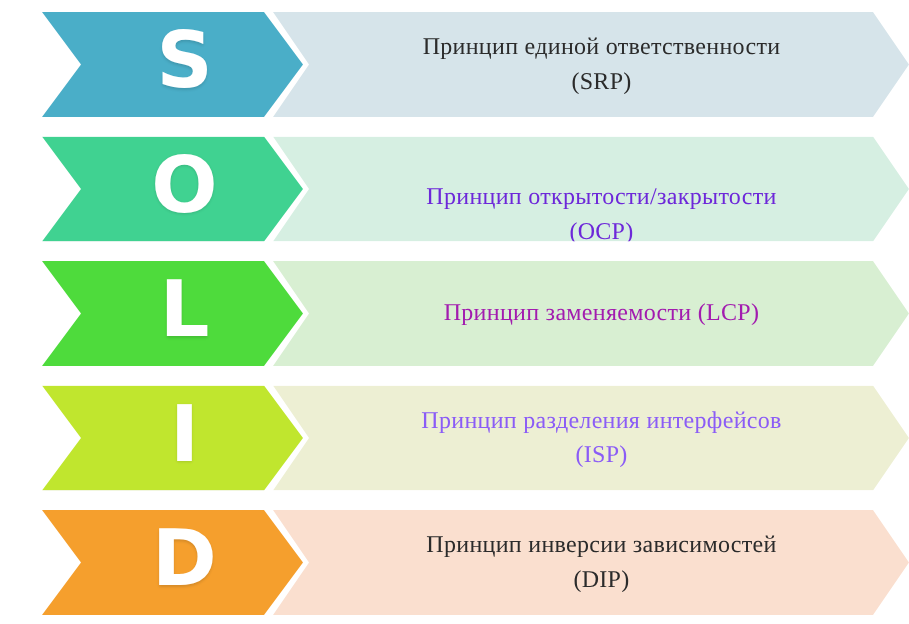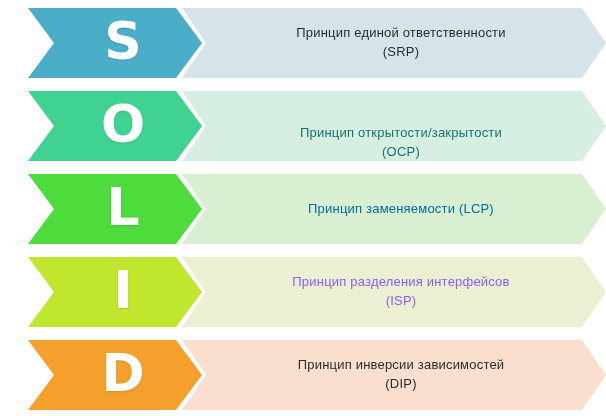--- a/index.html
+++ b/index.html
@@ -42,22 +42,22 @@
     -webkit-clip-path: polygon(0 0, calc(100% - 24px) 0, 100% 50%, calc(100% - 24px) 100%, 0 100%, 24px 50%);
     clip-path: polygon(0 0, calc(100% - 24px) 0, 100% 50%, calc(100% - 24px) 100%, 0 100%, 24px 50%);
     display: flex;
     align-items: center;
     justify-content: center;
     box-sizing: border-box;
     padding-left: 34px;
     padding-right: 20px;
   }
   .band-text {
-    font-family: Liberation Sans, sans-serif;
-    font-size: 13px;
+    font-family: Liberation Serif, serif;
+    font-size: 16px;
     line-height: 1.45;
     color: #2b2b2b;
     text-align: center;
     letter-spacing: 0.2px;
     white-space: pre-line;
   }
 
   
   .chev {
     position: absolute;
@@ -99,31 +99,31 @@
       <span class="band-text" style="color: rgb(43, 43, 43);">Принцип единой ответственности
 (SRP)</span>
     </div>
   </div>
 
   <div class="row row-1">
     <div class="chev" style="background: rgb(64, 210, 145);">
       <span class="chev-letter" style="color: rgb(255, 255, 255);">O</span>
     </div>
     <div class="band" style="background: rgb(214, 239, 226);">
-      <span class="band-text" style="color: #0f766e; margin-top: 34px;">Принцип открытости/закрытости
+      <span class="band-text" style="color: #6d28d9; margin-top: 34px;">Принцип открытости/закрытости
 (OCP)</span>
     </div>
   </div>
 
   <div class="row row-2">
     <div class="chev" style="background: rgb(78, 219, 60);">
       <span class="chev-letter" style="color: rgb(255, 255, 255);">L</span>
     </div>
     <div class="band" style="background: rgb(216, 239, 210);">
-      <span class="band-text" style="color: #0369a1;">Принцип заменяемости (LCP)</span>
+      <span class="band-text" style="color: #a21caf;">Принцип заменяемости (LCP)</span>
     </div>
   </div>
 
   <div class="row row-3">
     <div class="chev" style="background: rgb(192, 230, 46);">
       <span class="chev-letter" style="color: rgb(255, 255, 255);">I</span>
     </div>
     <div class="band" style="background: rgb(237, 239, 211);">
       <span class="band-text" style="color: #8b5cf6;">Принцип разделения интерфейсов
 (ISP)</span>

